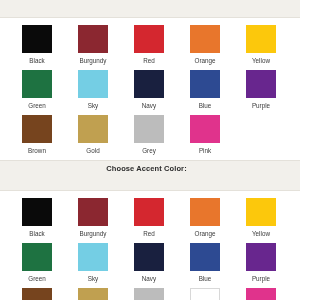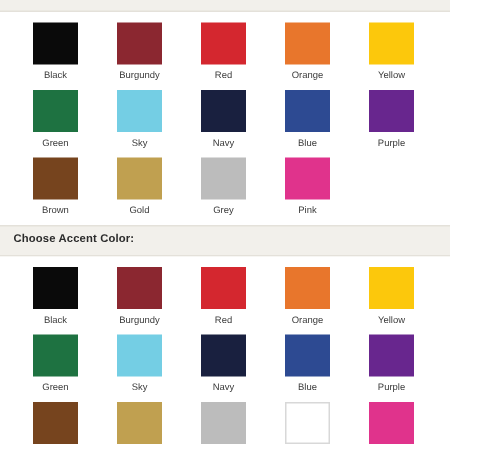--- a/index.html
+++ b/index.html
@@ -20,29 +20,30 @@
     width: 300px;
     position: relative;
   }
 
   
   .section-header {
     background: #f2f0eb;
     border-top: 1px solid #e4e1da;
     border-bottom: 1px solid #e4e1da;
     box-sizing: border-box;
-    height: 21px;
+    height: 31px;
     line-height: 16px;
     padding: 0 16px 0 9px;
     font-size: 7.5px;
     font-weight: bold;
     color: #2b2b2b;
     letter-spacing: 0.1px;
     white-space: nowrap;
     overflow: hidden;
+    text-align: center;
   }
   
   .section--first {
     margin-top: -13px;
   }
 
   
   .swatch-grid {
     display: grid;
     grid-template-columns: repeat(5, 56px);

